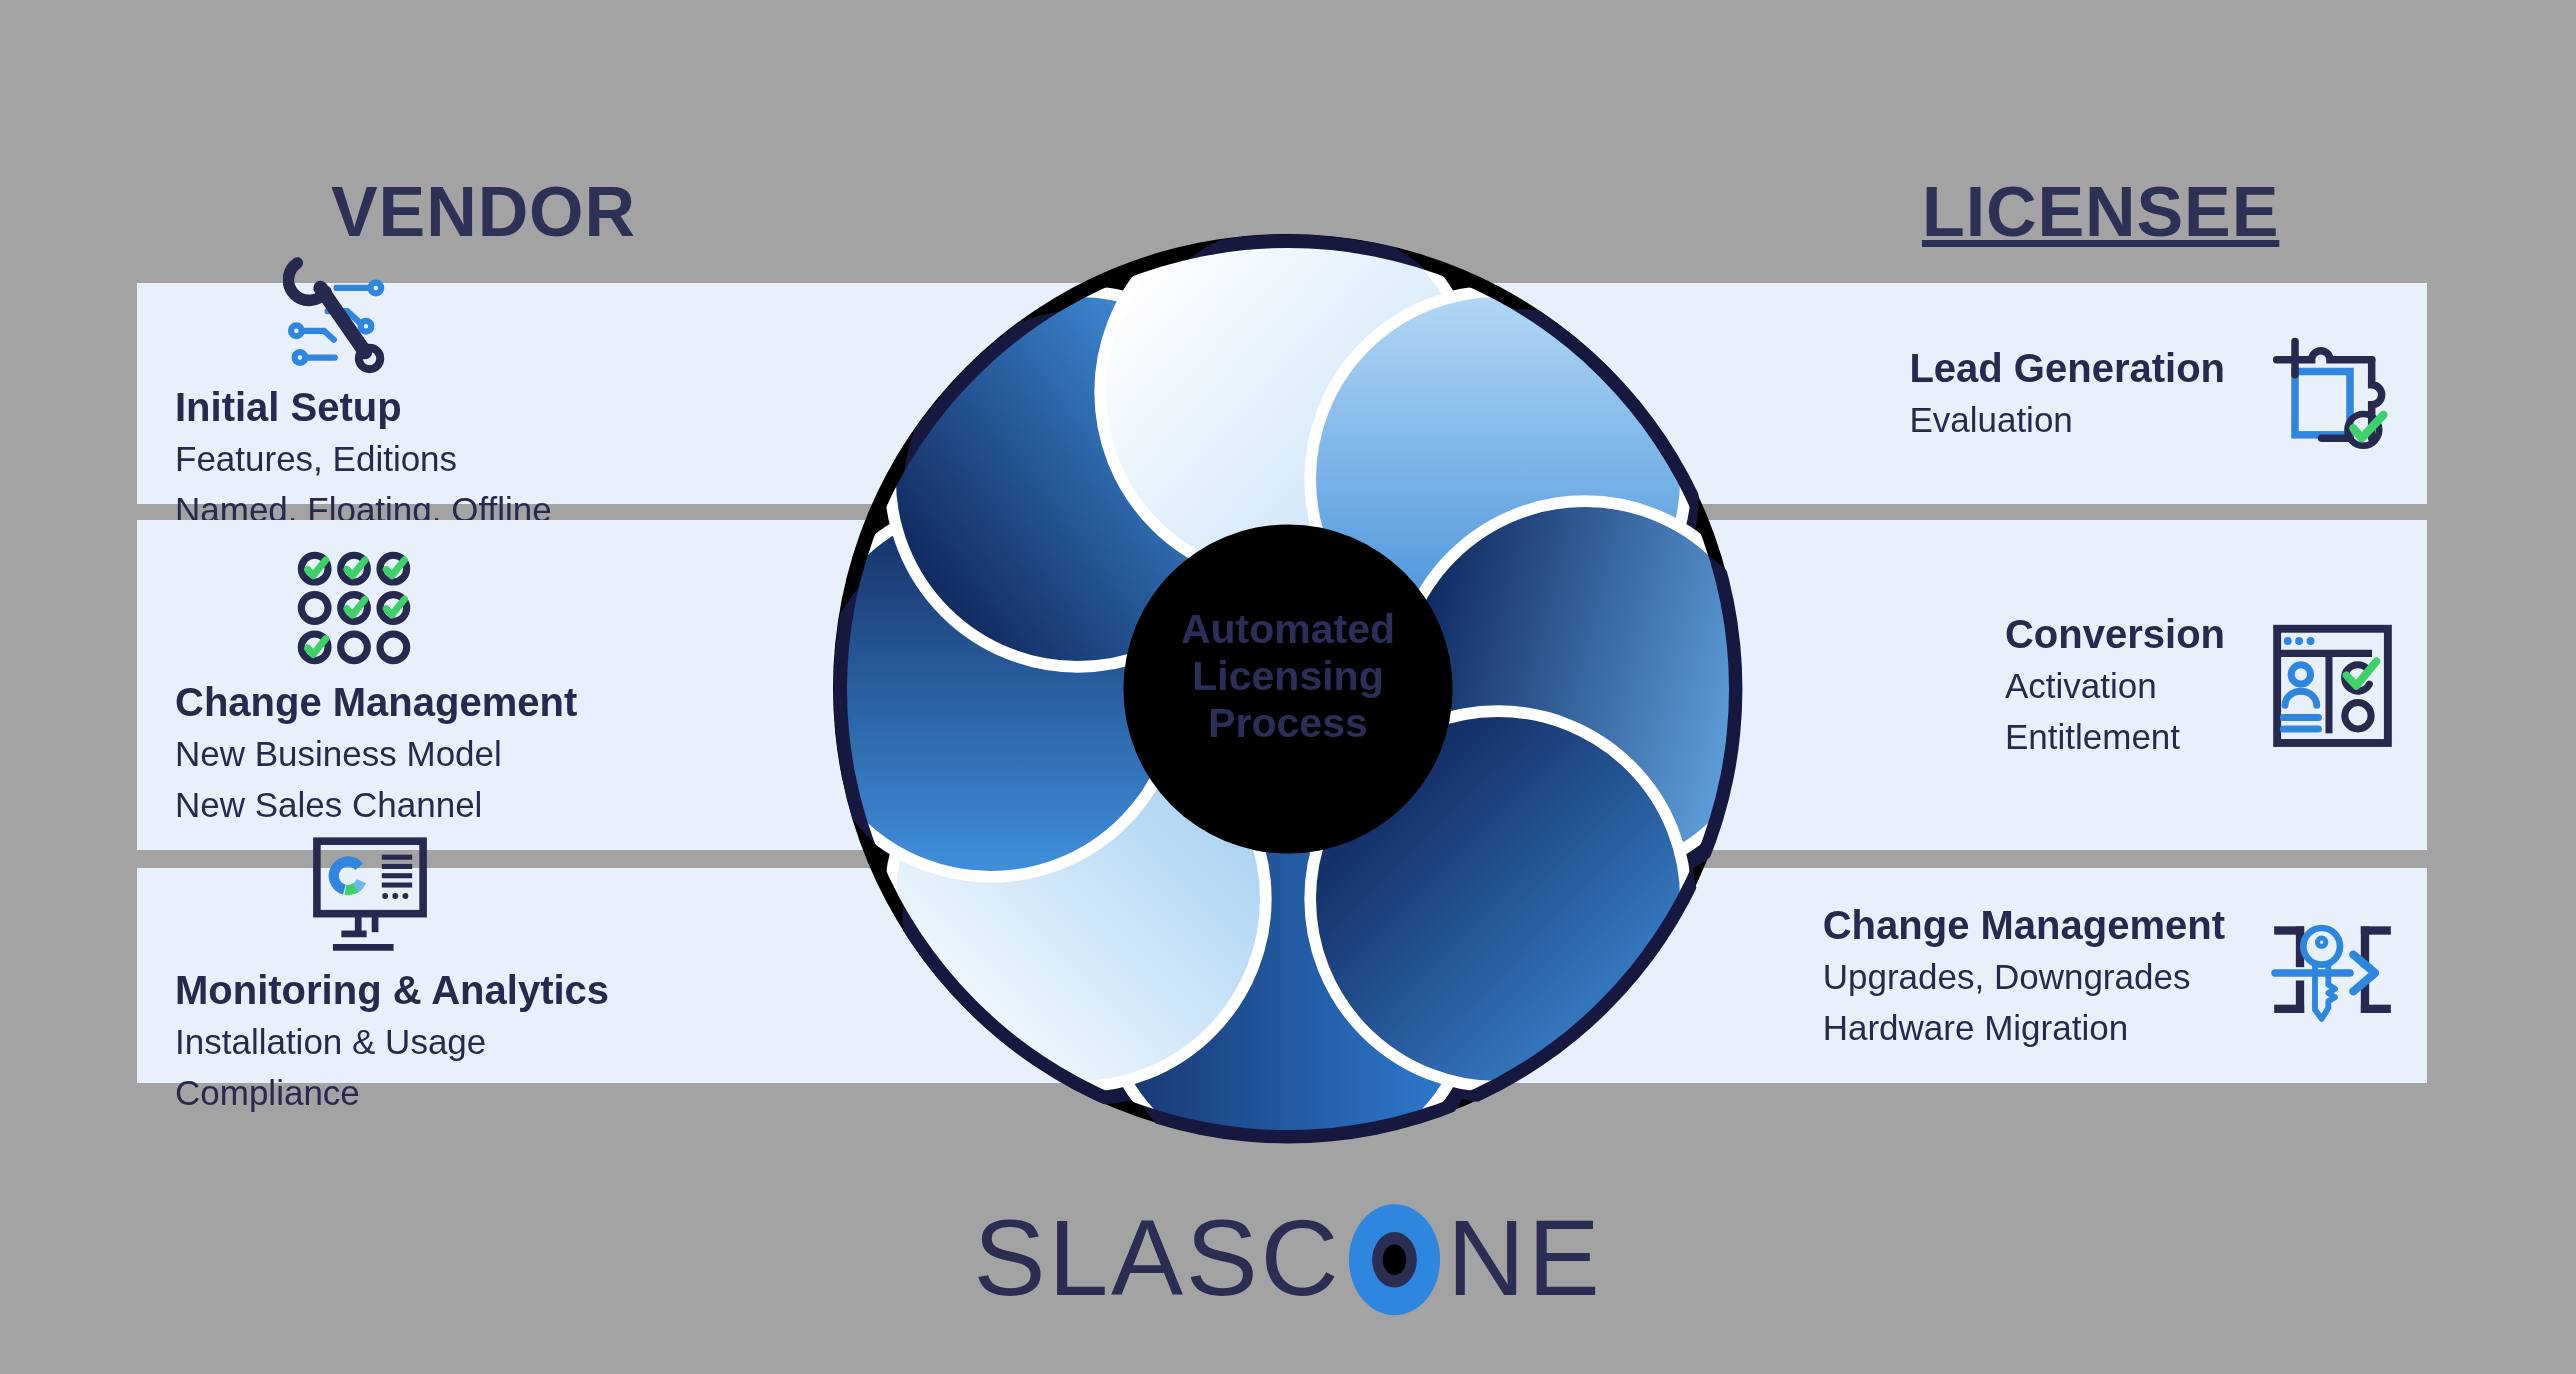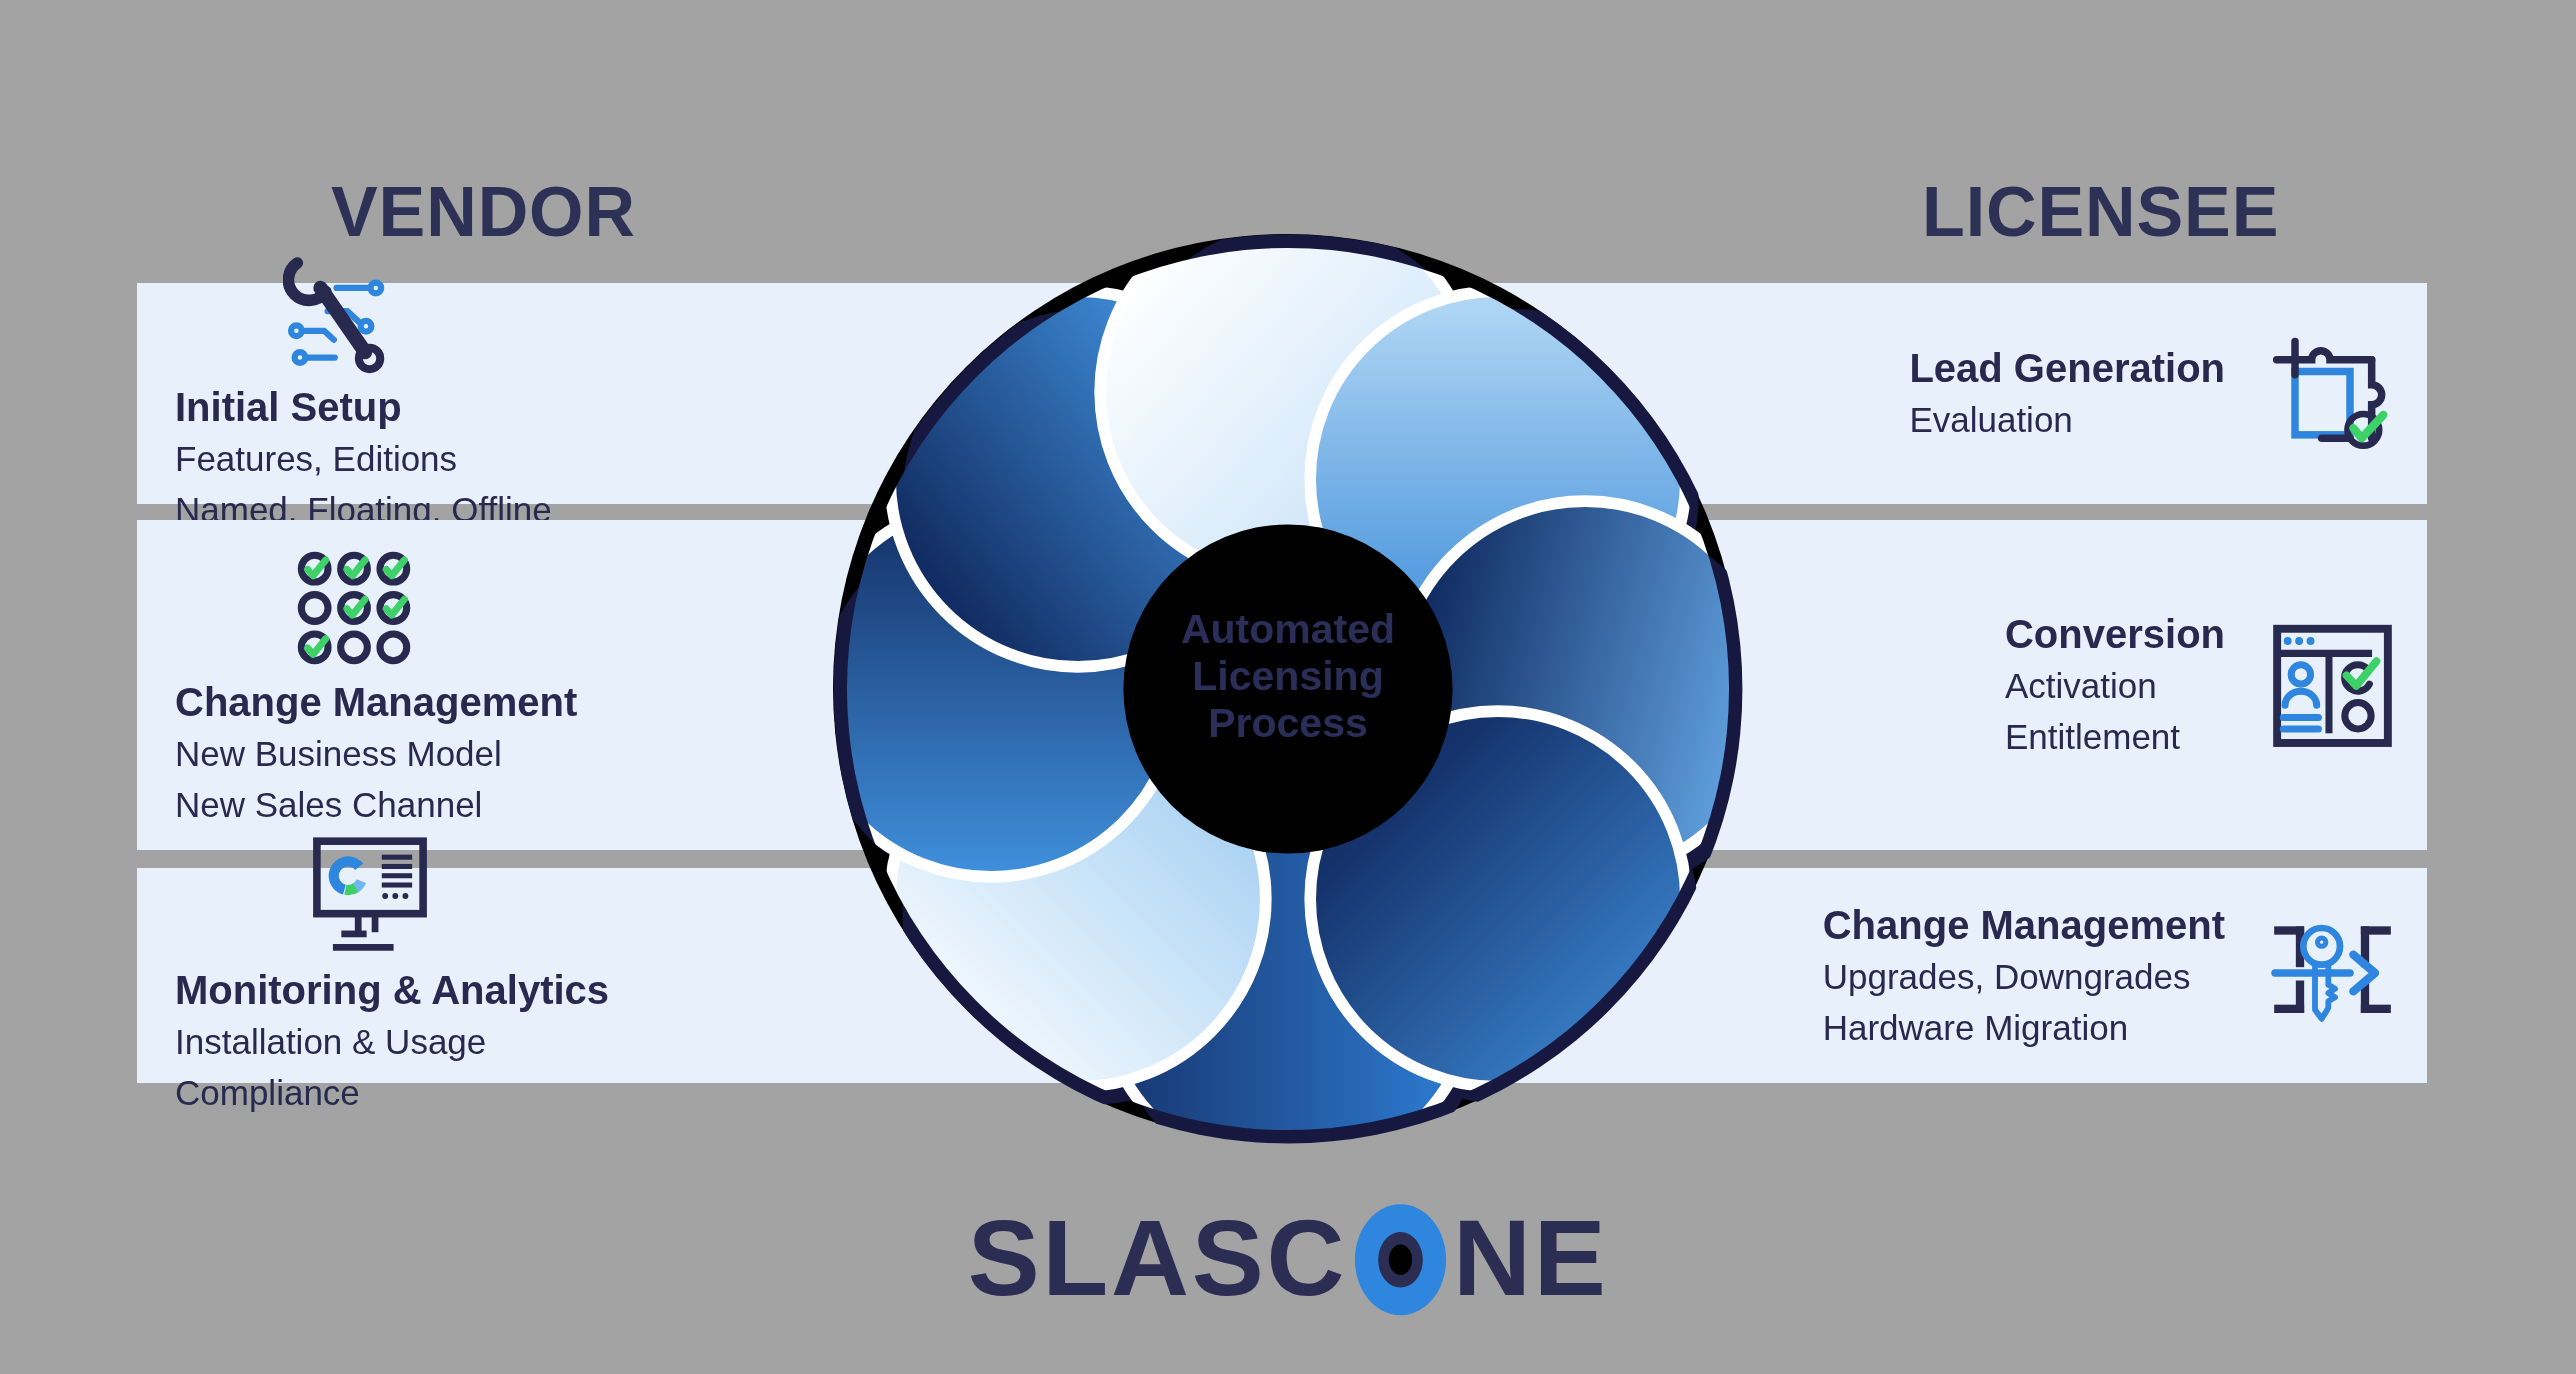--- a/index.html
+++ b/index.html
@@ -4,21 +4,21 @@
 <style>
   html,body{margin:0;padding:0;background:#000;}
   .canvas{
     position:relative;width:2576px;height:1374px;background:#a3a3a3;overflow:hidden;
     font-family:"Liberation Sans", sans-serif;
   }
   .col-header{
     position:absolute;top:172px;font-size:70px;font-weight:bold;color:#2e3156;letter-spacing:0.9px;
   }
   .col-header.vendor{left:331px;}
-  .col-header.licensee{left:1922px;}
+  .col-header.licensee{left:1922px;text-decoration:underline;}
   .band{
     position:absolute;left:137px;width:2290px;background:#e8f1fb;
     display:flex;align-items:center;justify-content:space-between;
   }
   .band-1{top:283px;height:221px;}
   .band-2{top:520px;height:330px;}
   .band-3{top:868px;height:215px;}
   .row-left{display:flex;align-items:center;padding-left:38px;flex-direction:column;}
   .row-right{display:flex;align-items:center;padding-right:32px;}
   .icon-box{width:125px;display:flex;align-items:center;justify-content:center;flex:0 0 auto;}
@@ -32,21 +32,21 @@
     position:absolute;left:833px;top:234px;width:908px;height:908px;border-radius:50%;background:#000;
   }
   .donut{position:absolute;left:796px;top:197px;}
   .center-label{
     position:absolute;left:1109px;top:606px;width:358px;text-align:center;
     color:#2b2e59;font-size:41px;font-weight:bold;line-height:47px;
   }
   .logo{
     position:absolute;top:1195px;left:0;width:2576px;
     display:flex;align-items:center;justify-content:center;
-    color:#2b2d52;font-size:108px;font-weight:bold;letter-spacing:2.7px;
+    color:#2b2d52;font-size:108px;font-weight:normal;letter-spacing:2.7px;
   }
   .logo .o-glyph{margin:0 5.4px;}
   svg{display:block;}
 </style>
 </head>
 <body>
 
 <div class="canvas">
 
   <div class="col-header vendor">VENDOR</div>

